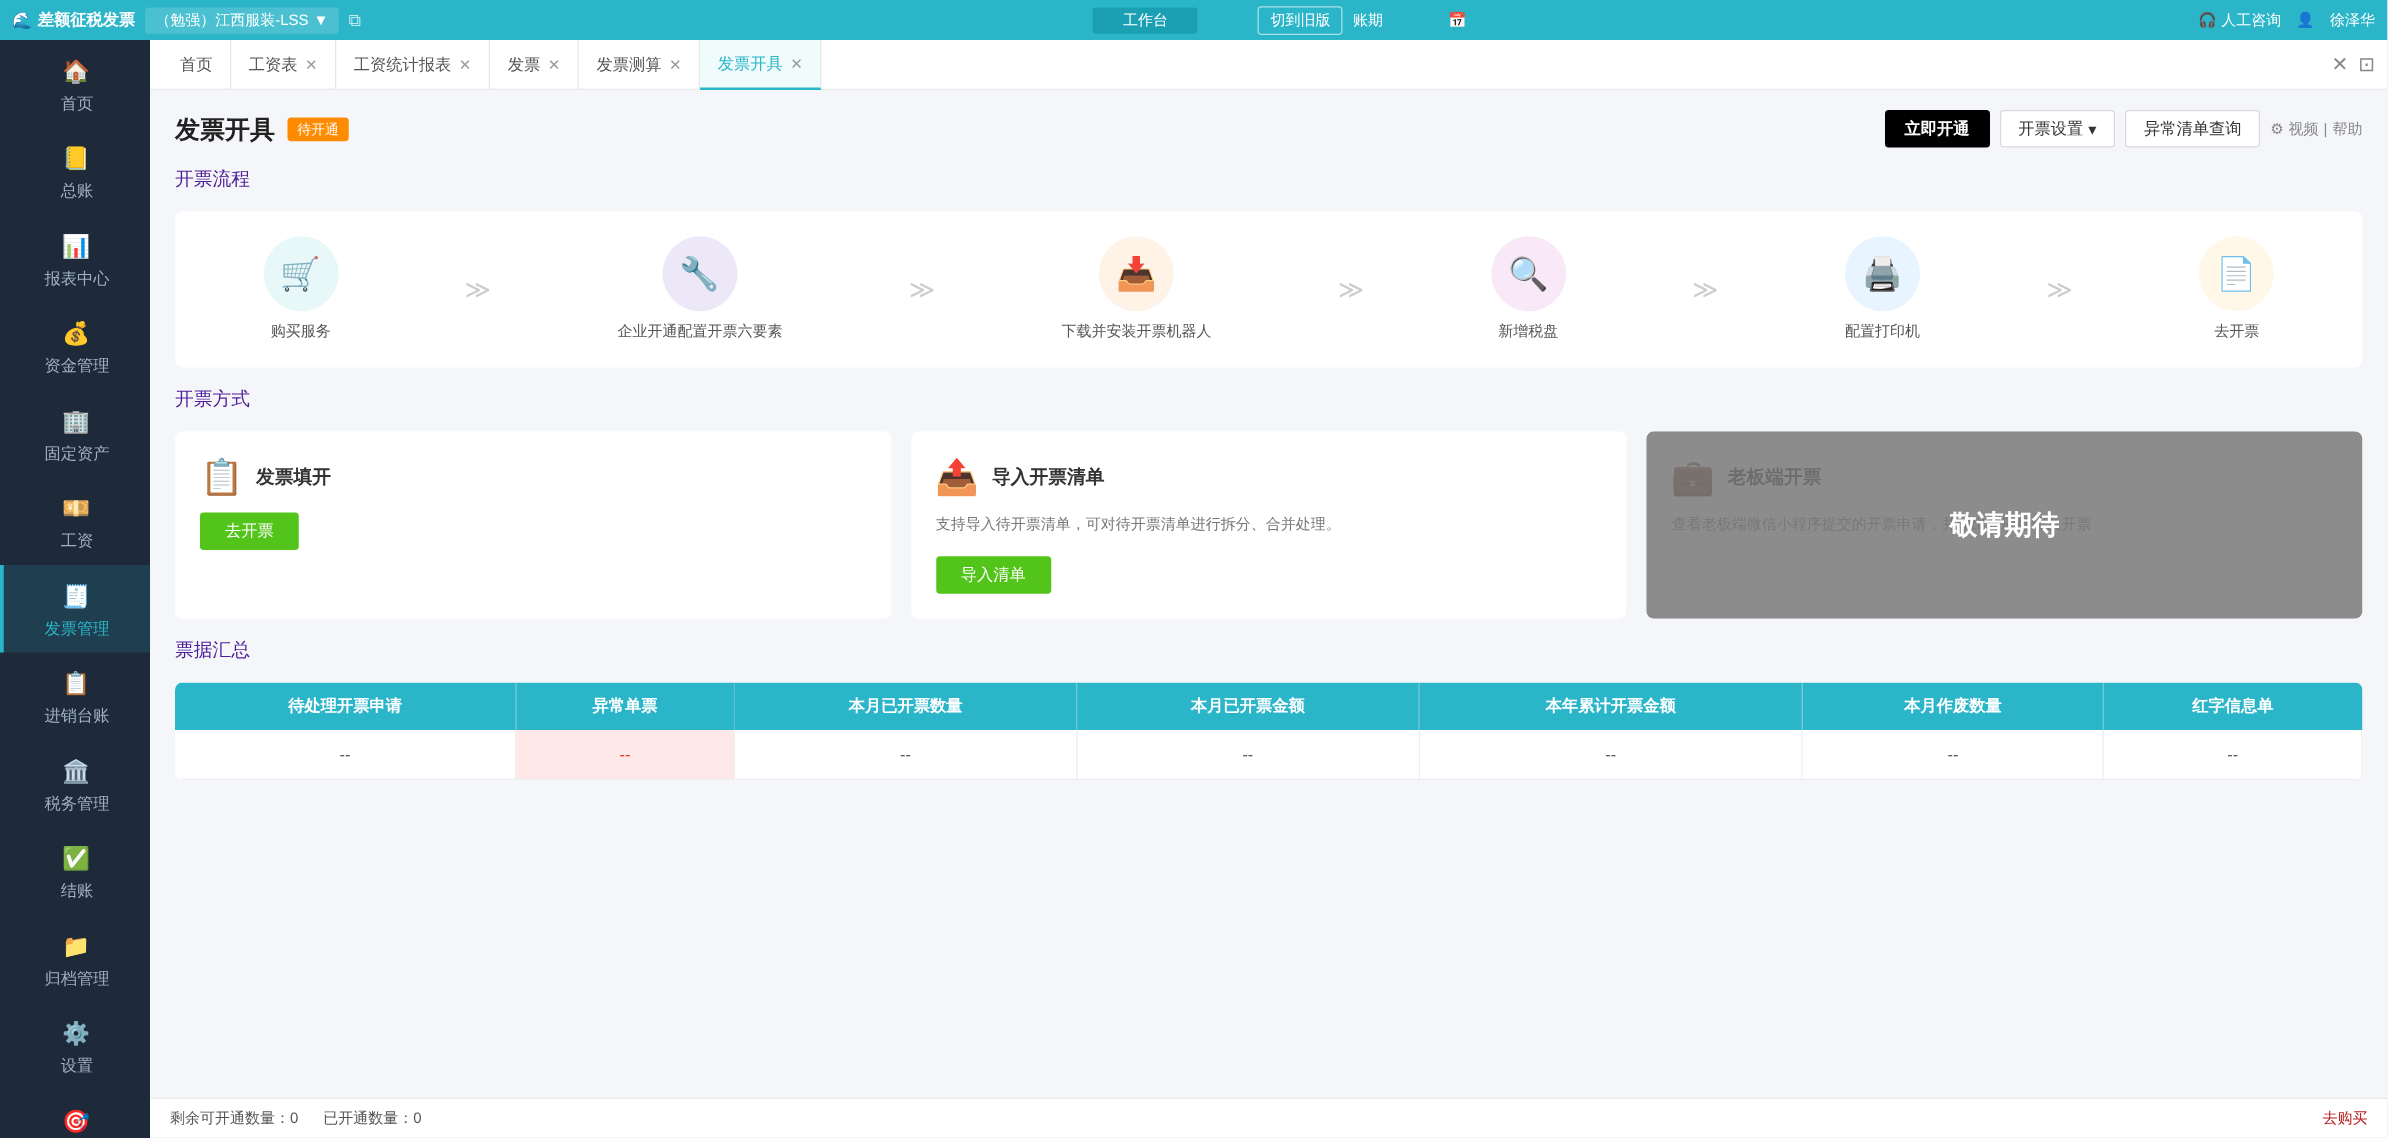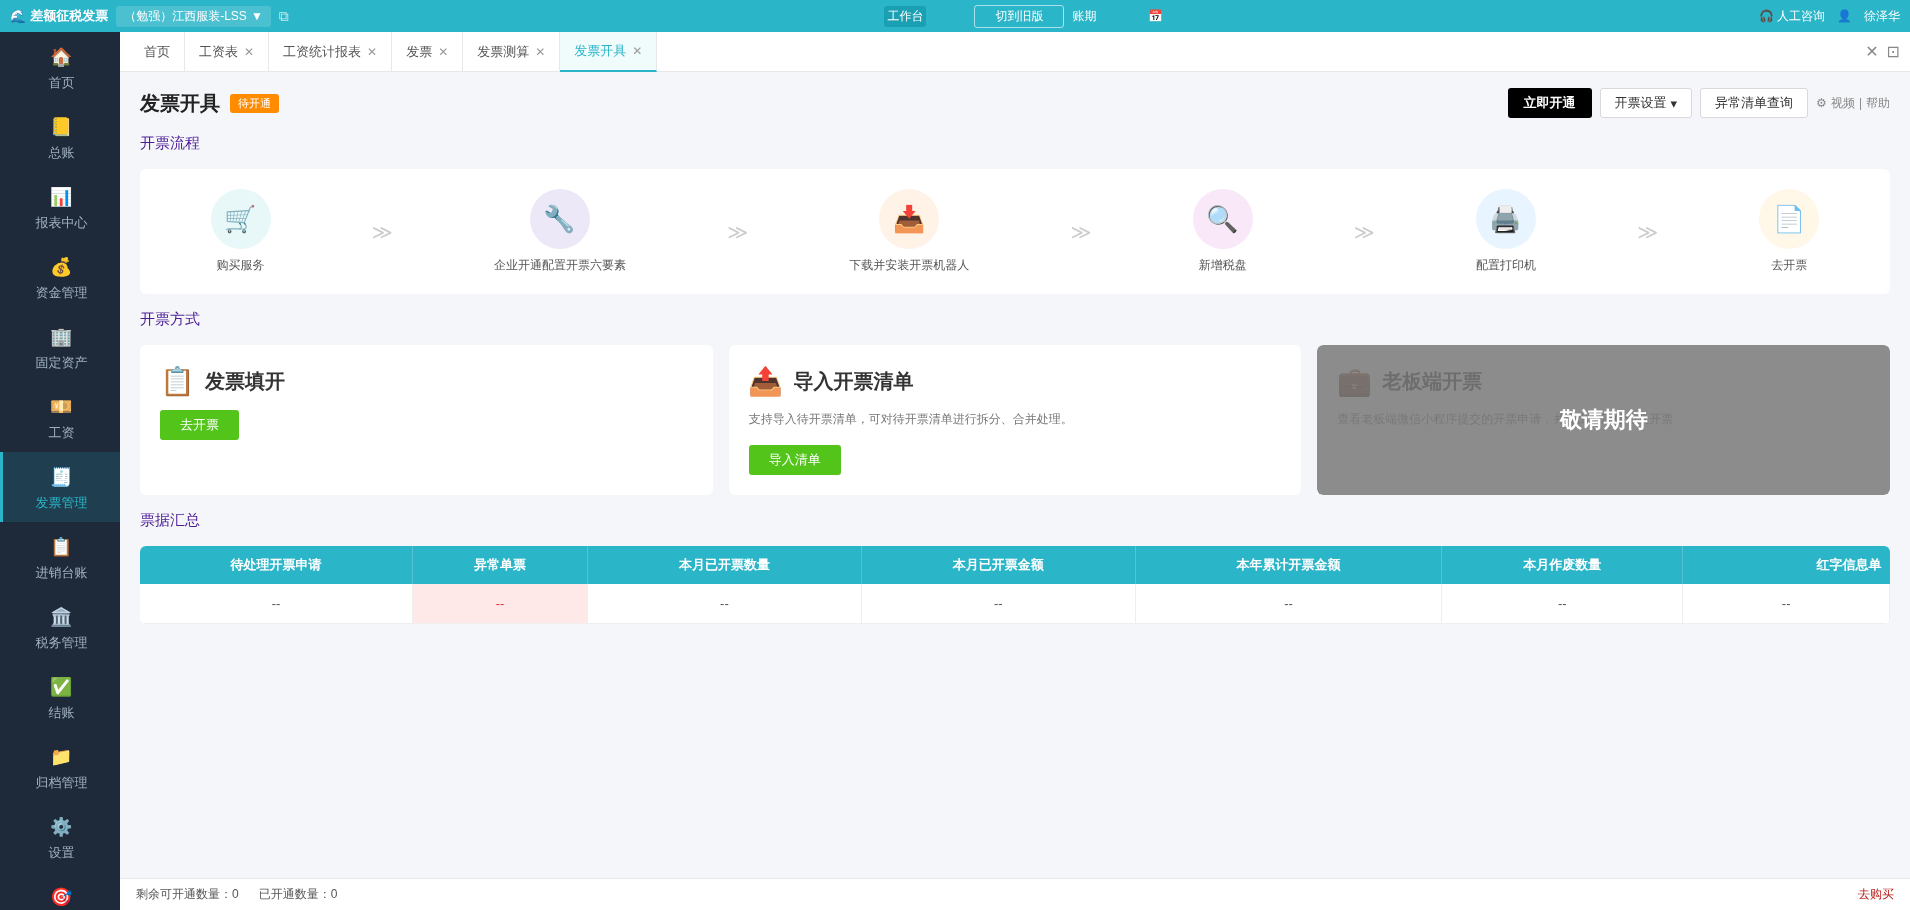--- a/index.html
+++ b/index.html
@@ -24,30 +24,30 @@
       font-size: 12px;
       border-radius: 3px;
       cursor: pointer;
       display: flex; align-items: center; gap: 4px;
     }
     .top-bar-mid { display: flex; align-items: center; gap: 8px; }
     .workbench-btn {
       background: #1a9fb3;
       color: white;
       border: none;
-      padding: 2px 3px;
+      padding: 2px 24px;
       font-size: 12px;
       border-radius: 3px;
       cursor: pointer;
     }
     .old-version-btn {
       background: transparent;
       color: white;
       border: 1px solid rgba(255,255,255,0.6);
-      padding: 2px 20px;
+      padding: 2px 9px;
       font-size: 12px;
       border-radius: 3px;
       cursor: pointer;
       margin-left: 40px;
     }
     .period-label { color: white; font-size: 12px; display: flex; align-items: center; gap: 4px; }
     .top-bar-right { display: flex; align-items: center; gap: 12px; color: white; font-size: 12px; }
     .top-bar-right span { cursor: pointer; display: flex; align-items: center; gap: 3px; }
 
     
@@ -191,21 +191,21 @@
     .methods-grid { display: grid; grid-template-columns: 1fr 1fr 1fr; gap: 16px; }
     .method-card {
       background: white;
       border-radius: 6px;
       padding: 20px;
       position: relative;
       overflow: hidden;
     }
     .method-card-header { display: flex; align-items: center; gap: 10px; margin-bottom: 12px; }
     .method-card-icon { font-size: 28px; color: #2bb5c8; }
-    .method-card-title { font-size: 20px; font-weight: bold; color: #333; }
+    .method-card-title { font-size: 15px; font-weight: bold; color: #333; }
     .method-card-desc { font-size: 12px; color: #777; line-height: 1.6; margin-bottom: 16px; }
     .method-card-btn {
       background: #52c41a;
       color: white;
       border: none;
       padding: 6px 20px;
       font-size: 13px;
       border-radius: 3px;
       cursor: pointer;
     }
@@ -224,21 +224,21 @@
     .summary-table { background: white; border-radius: 6px; overflow: hidden; }
     .summary-table table { width: 100%; border-collapse: collapse; }
     .summary-table thead th {
       background: #2bb5c8;
       color: white;
       font-size: 13px;
       padding: 10px 8px;
       text-align: center;
       border-right: 1px solid rgba(255,255,255,0.2);
     }
-    .summary-table thead th:last-child { border-right: none; text-align: right; }
+    .summary-table thead th:last-child { border-right: none; }
     .summary-table tbody td {
       text-align: center;
       font-size: 13px;
       color: #555;
       padding: 12px 8px;
       border-right: 1px solid #eee;
       border-bottom: 1px solid #eee;
     }
     .summary-table tbody td.highlight { background: #ffe8e8; color: #e03030; }
 

